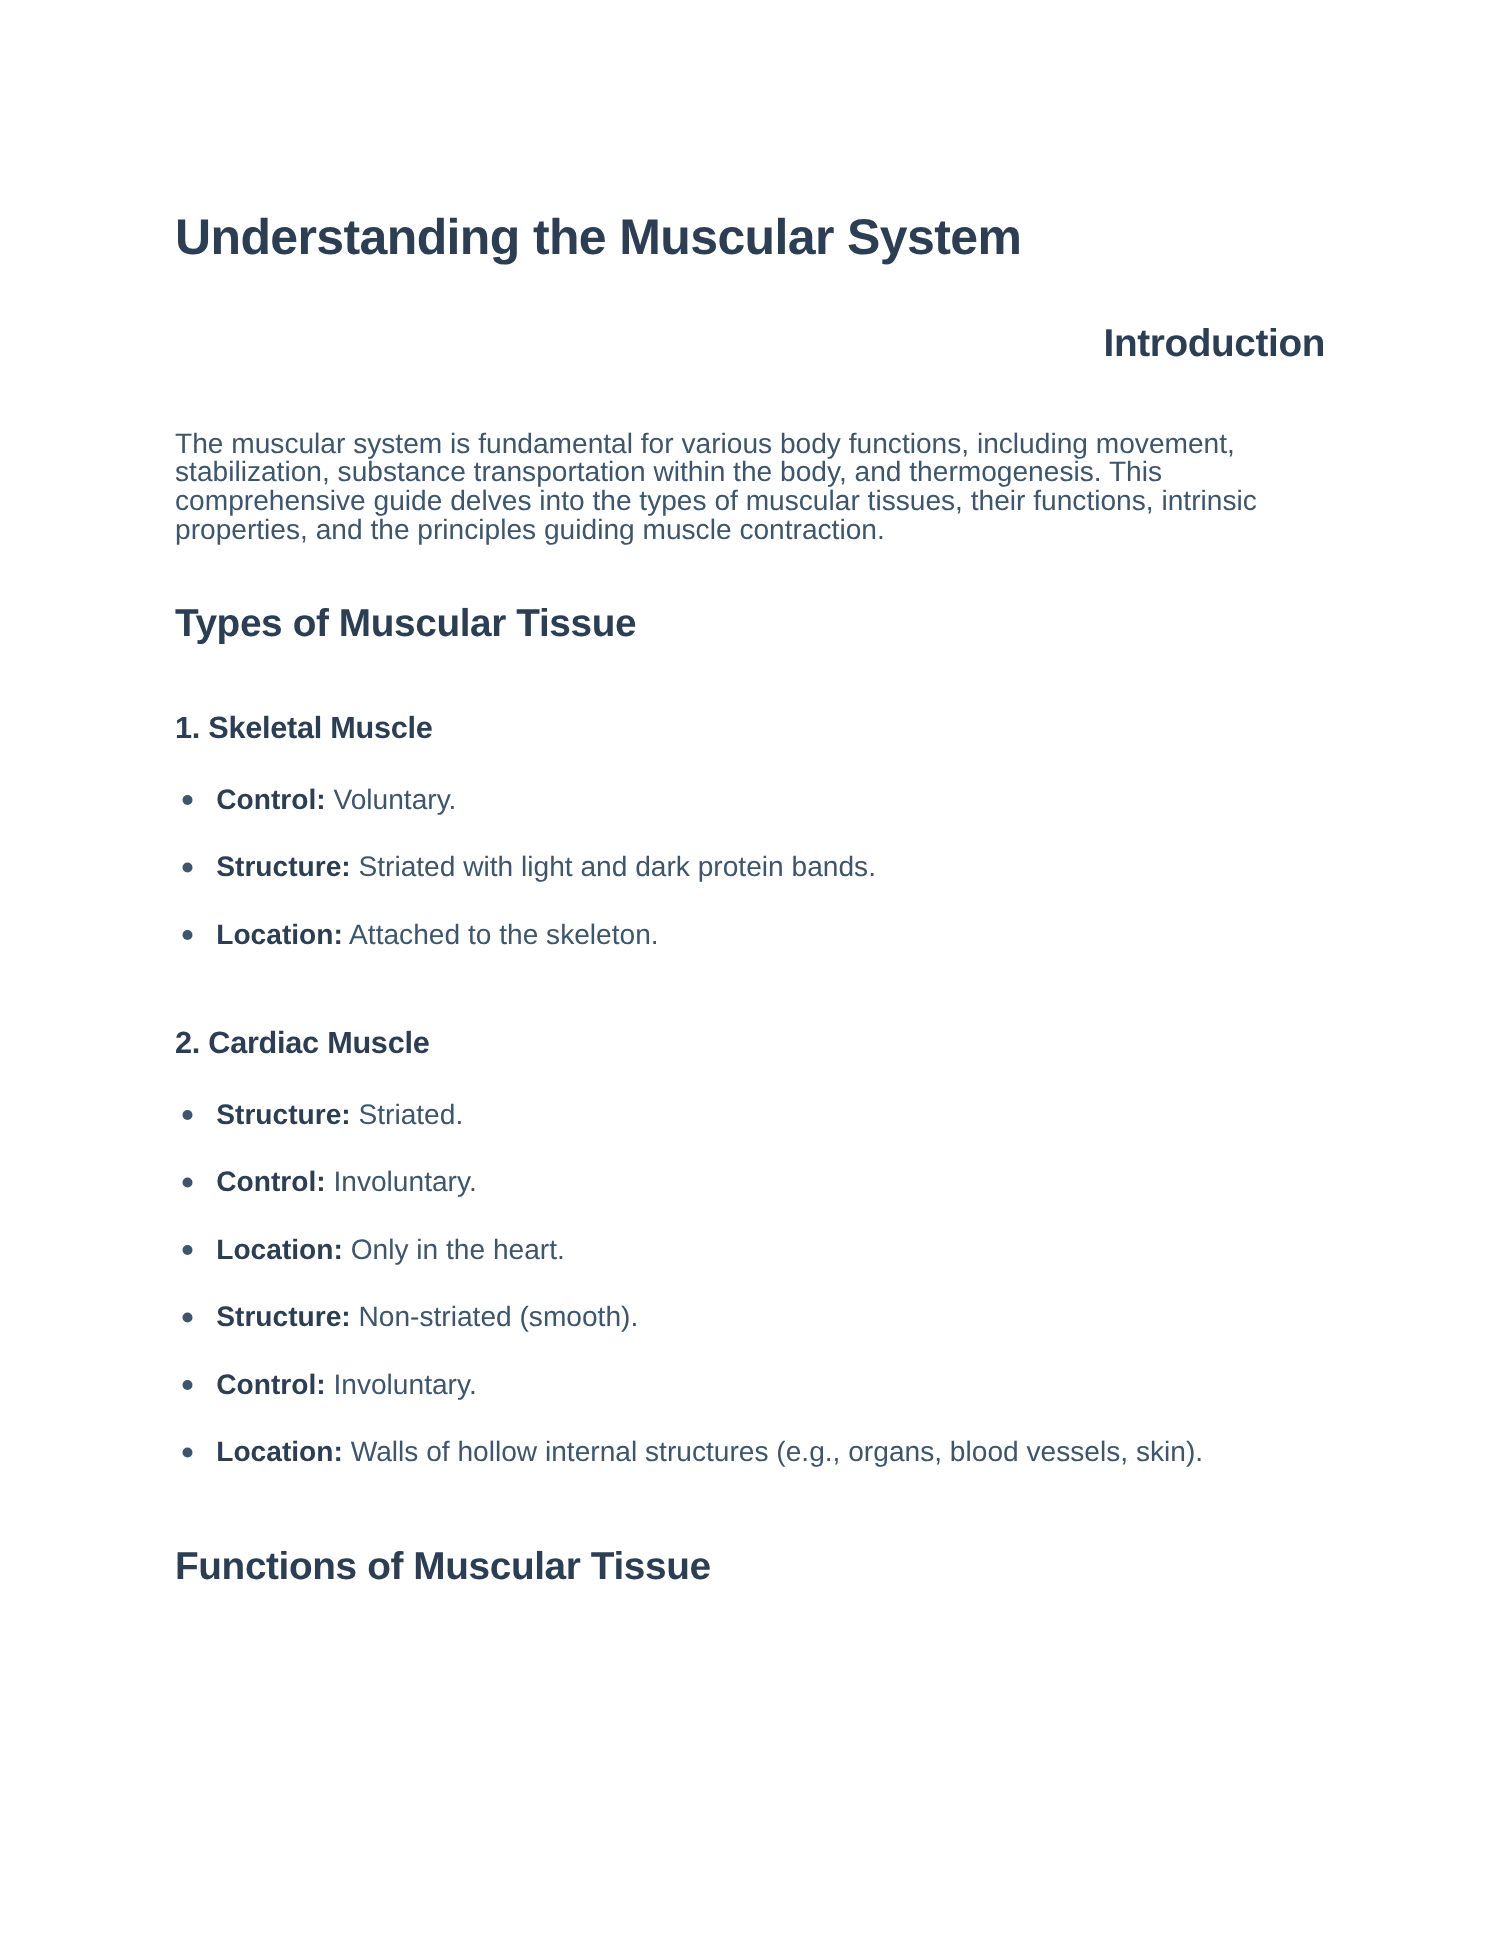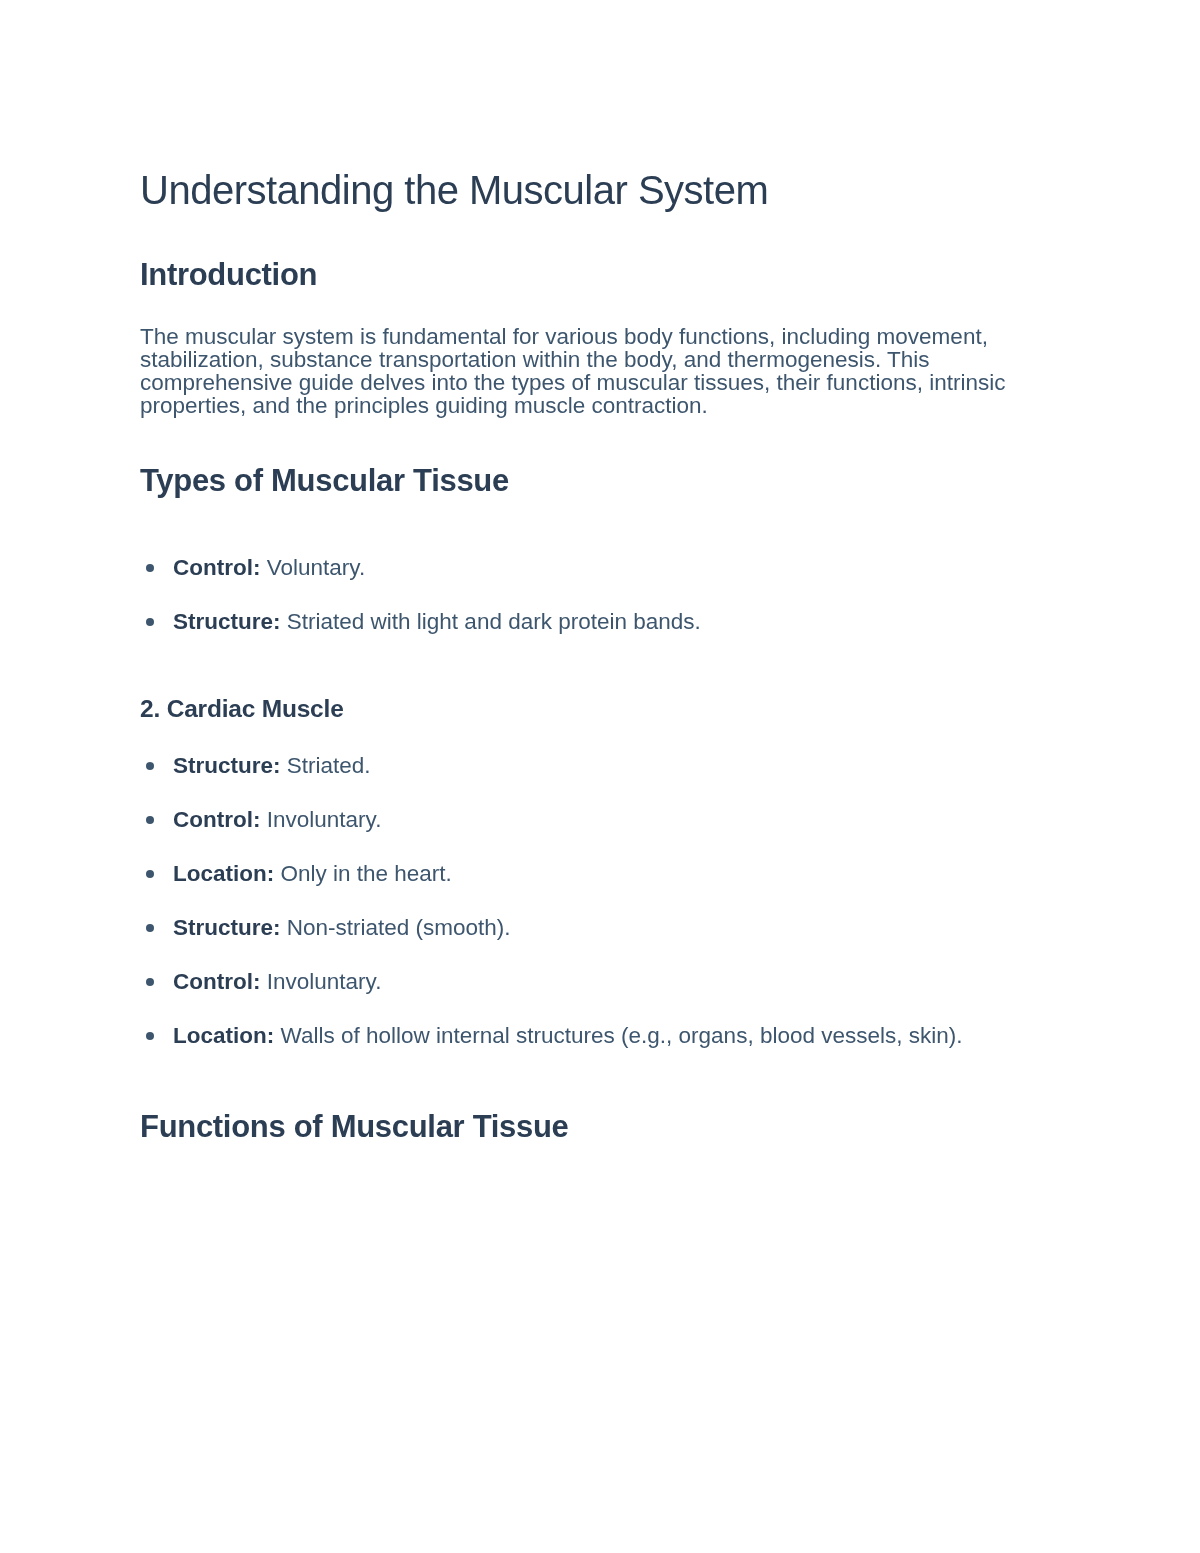--- a/index.html
+++ b/index.html
@@ -15,33 +15,33 @@
     width: 1200px;
     min-height: 1553px;
     font-family: "Liberation Sans", sans-serif;
     color: var(--body);
   }
   .page {
     padding: 168px 140px 60px 140px;
   }
   .doc-title {
     font-size: 40px;
-    font-weight: 400;
+    font-weight: 700;
     color: var(--heading);
     letter-spacing: -0.5px;
     margin-bottom: 44px;
   }
   .h2 {
     font-size: 31px;
     font-weight: 700;
     color: var(--heading);
     letter-spacing: -0.3px;
     margin-bottom: 30px;
   }
-  .section-intro .h2 { margin-bottom: 32px; }
+  .section-intro .h2 { margin-bottom: 50px; text-align: right; }
   .paragraph {
     font-size: 22.5px;
     line-height: 23px;
     color: var(--body);
     margin-bottom: 46px;
     max-width: 930px;
   }
   .section-types .h2 { margin-top: 6px; margin-bottom: 52px; }
   .h3 {
     font-size: 24.5px;
@@ -92,28 +92,33 @@
 
   <section class="section-intro">
     <h2 class="h2">Introduction</h2>
     <p class="paragraph">The muscular system is fundamental for various body functions, including movement, stabilization, substance transportation within the body, and thermogenesis. This comprehensive guide delves into the types of muscular tissues, their functions, intrinsic properties, and the principles guiding muscle contraction.</p>
   </section>
 
   <section class="section-types">
     <h2 class="h2">Types of Muscular Tissue</h2>
 
     <div class="subsection">
+      <h3 class="h3">1. Skeletal Muscle</h3>
       <ul class="bullets">
         <li>
           <span class="bullet-label">Control:</span>
           <span class="bullet-text">Voluntary.</span>
         </li>
         <li>
           <span class="bullet-label">Structure:</span>
           <span class="bullet-text">Striated with light and dark protein bands.</span>
+        </li>
+        <li>
+          <span class="bullet-label">Location:</span>
+          <span class="bullet-text">Attached to the skeleton.</span>
         </li>
       </ul>
     </div>
 
     <div class="subsection">
       <h3 class="h3">2. Cardiac Muscle</h3>
       <ul class="bullets">
         <li>
           <span class="bullet-label">Structure:</span>
           <span class="bullet-text">Striated.</span>

